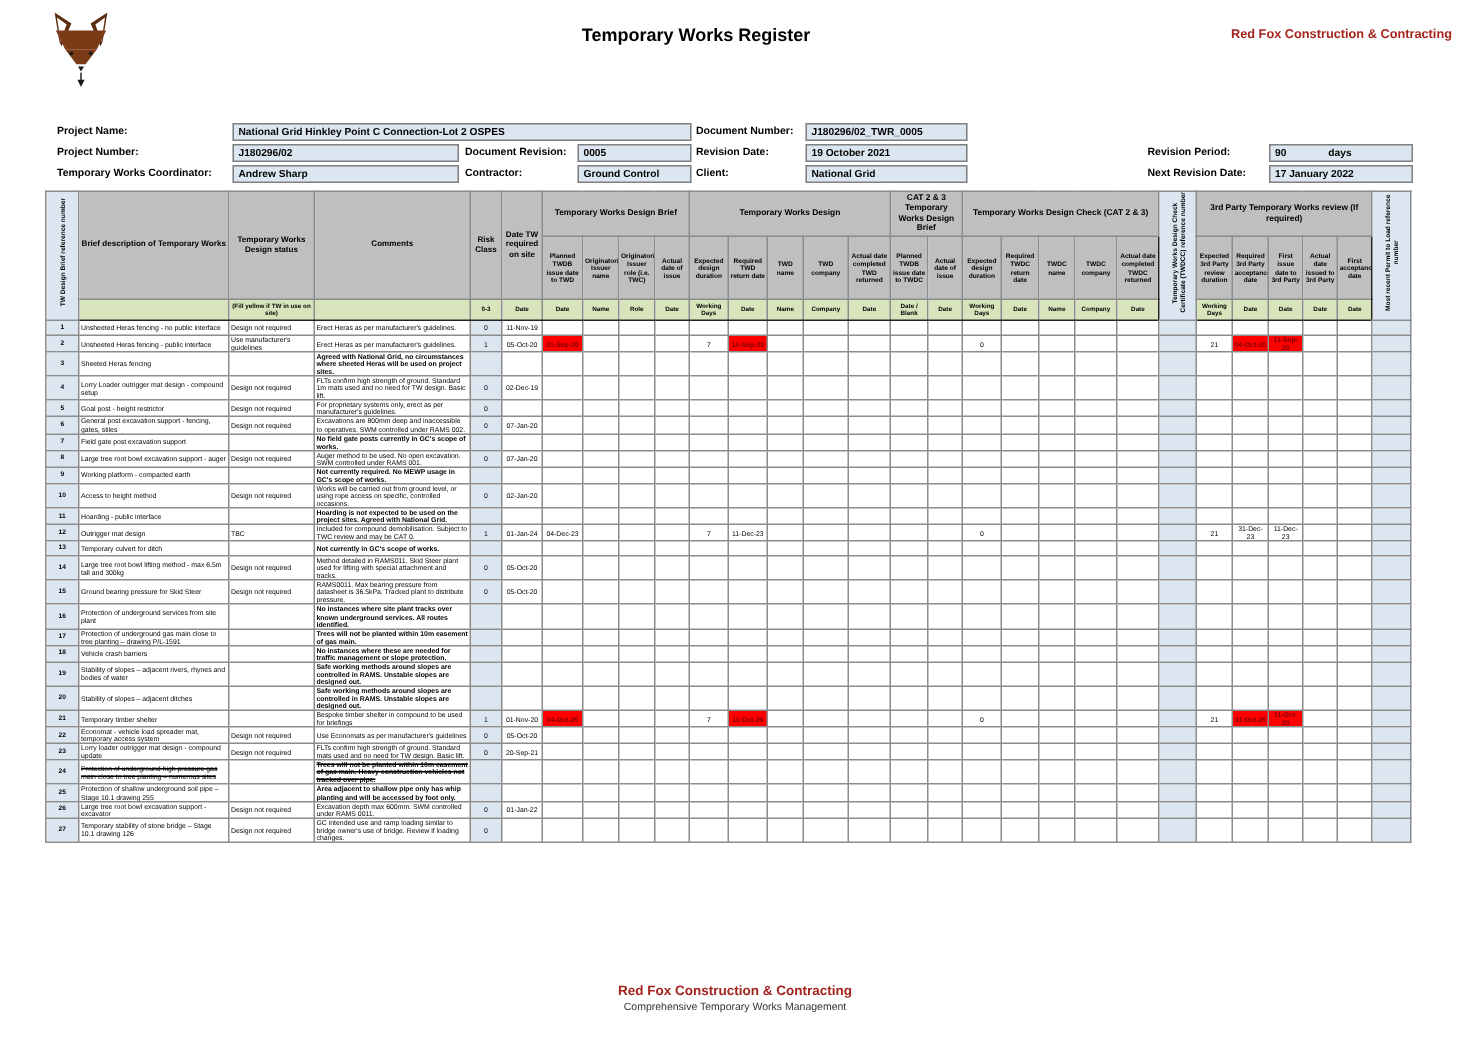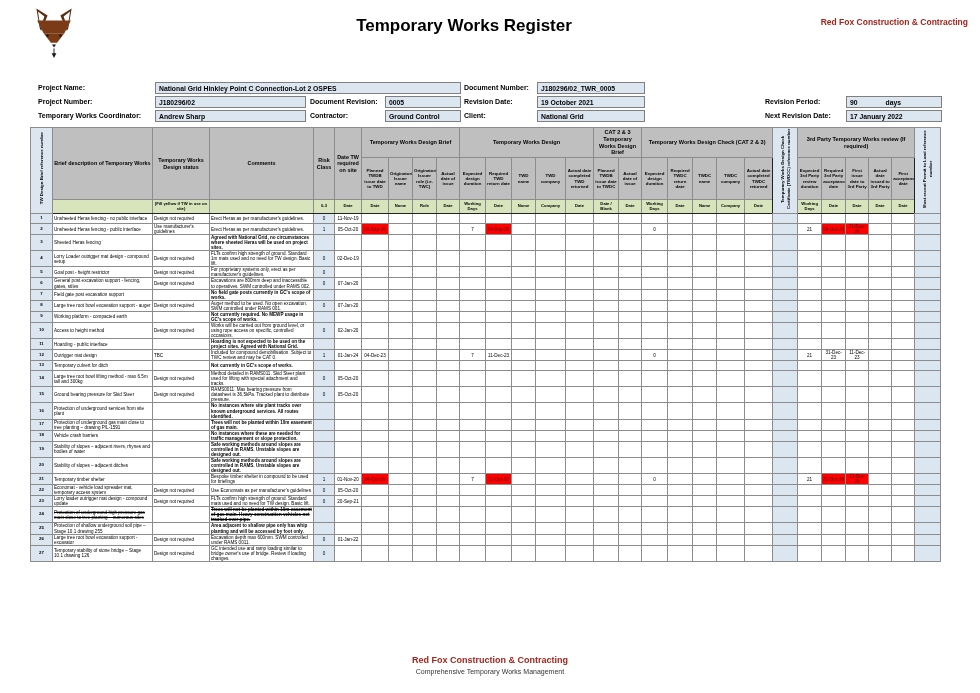--- a/index.html
+++ b/index.html
@@ -1,19 +1,19 @@
 <!DOCTYPE html>
 <html><head>
 <meta charset="utf-8">
 <style>
   html,body{margin:0;padding:0;}
   body{width:980px;height:693px;position:relative;background:#ffffff;
        font-family:"Liberation Sans",sans-serif;color:#000;overflow:hidden;}
   .abs{position:absolute;}
-  #page-title{top:16px;left:0;width:928px;text-align:center;font-size:17px;font-weight:bold;}
+  #page-title{top:16px;left:0;width:928px;text-align:center;font-size:12px;font-weight:bold;}
   #brand-top{top:17px;right:12px;font-size:8.5px;font-weight:bold;color:#A3251D;}
   .lbl{font-weight:bold;font-size:7px;line-height:12px;white-space:nowrap;}
   .val{background:#DCE6F1;border:1px solid #7f7f7f;font-weight:bold;font-size:6.8px;
        line-height:11px;height:12px;padding:0 3px;box-sizing:border-box;overflow:hidden;white-space:nowrap;}
   .val .unit{margin-left:28px;}
   
   #table-wrap{top:127px;left:30px;}
   #register{border-collapse:collapse;table-layout:fixed;width:910px;border:1.5px solid #222;}
   #register th,#register td{border:1px solid #8c8c8c;padding:0 1px;overflow:hidden;vertical-align:middle;box-sizing:border-box;}
   #register .bl{border-left:1.5px solid #222;}

